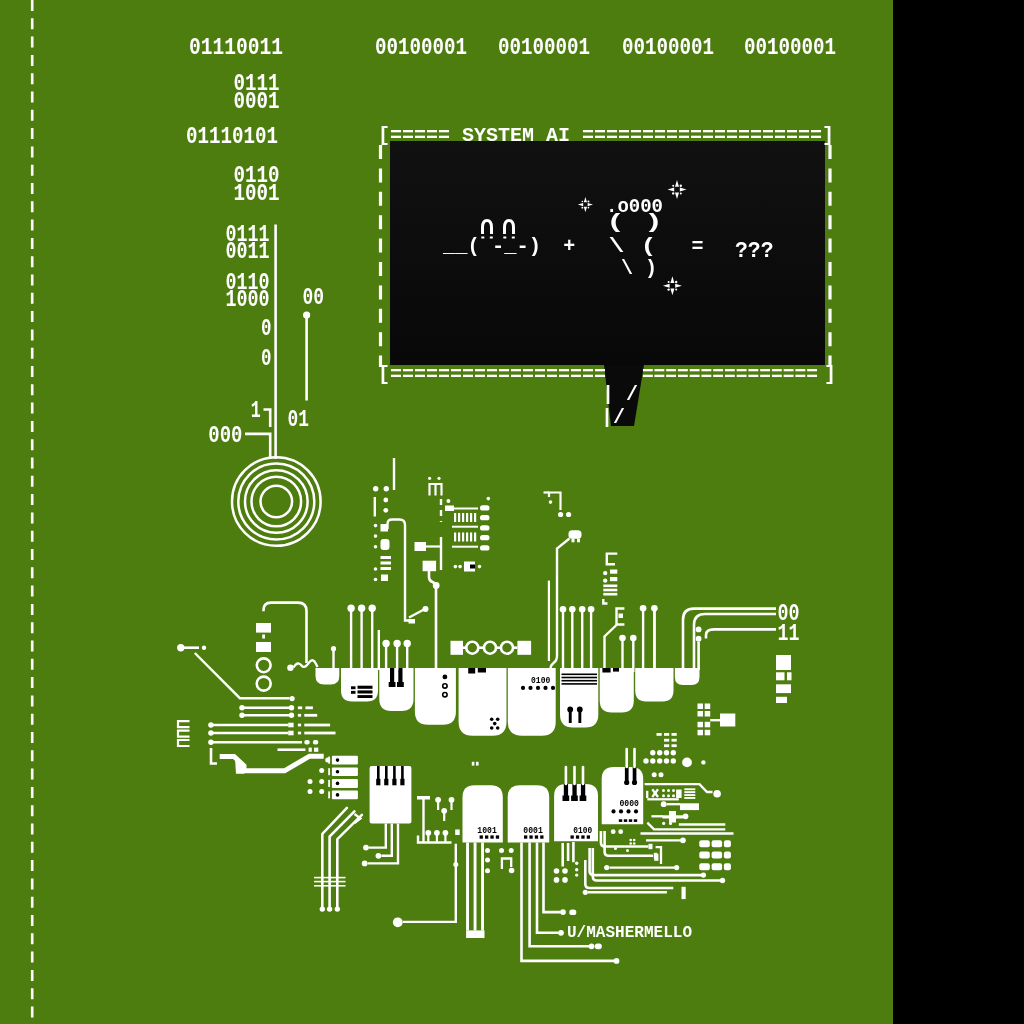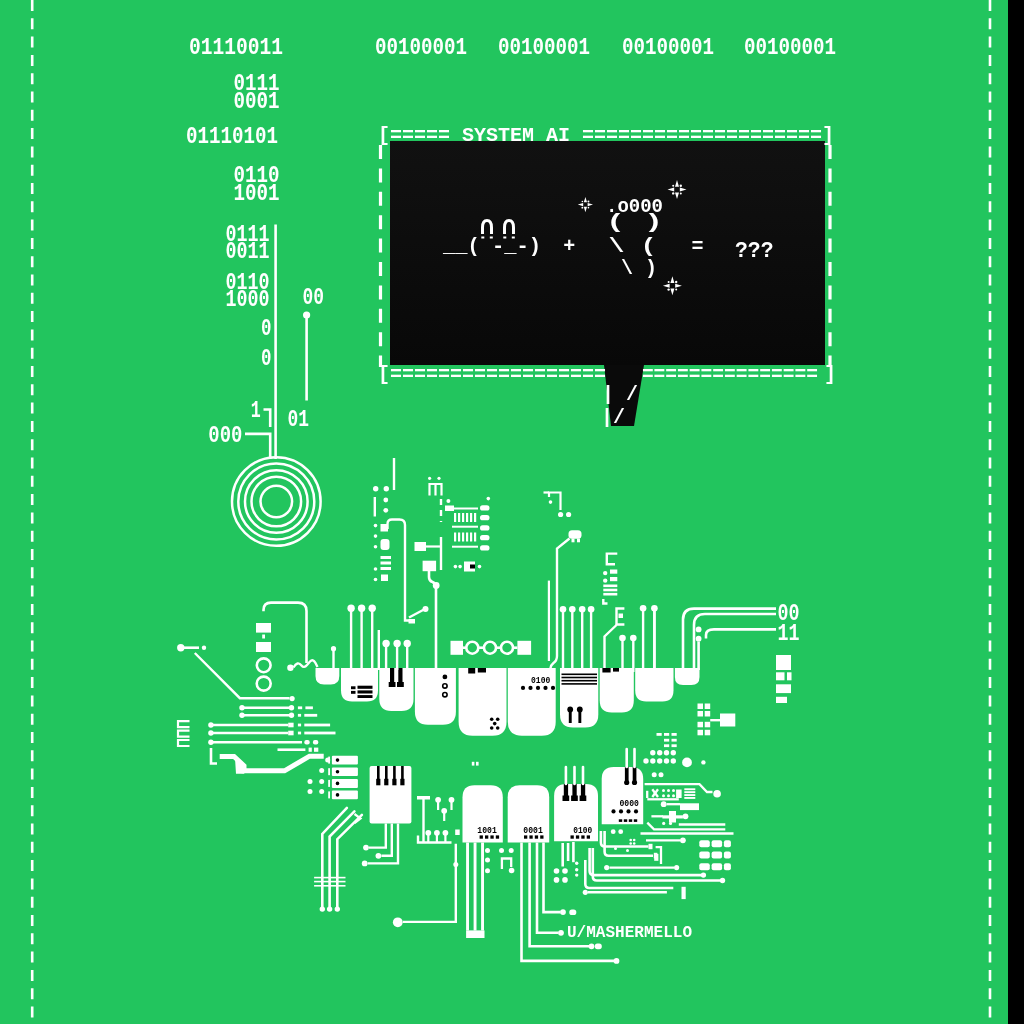--- a/index.html
+++ b/index.html
@@ -1,16 +1,16 @@
 <!DOCTYPE html>
 <html><head>
 <meta charset="utf-8">
 <style>
 html,body{margin:0;padding:0;background:#000;}
-#c{position:relative;width:1008px;height:1024px;background:#22c55e;overflow:hidden;}
+#c{position:relative;width:893px;height:1024px;background:#4d7c0f;overflow:hidden;}
 svg{position:absolute;top:0;left:0;}
 text{font-family:"Liberation Mono",monospace;font-weight:bold;}
 </style>
 </head>
 <body>
 <div id="c">
 <svg width="1024" height="1024" viewBox="0 0 1024 1024">
 <defs>
 <linearGradient id="pg" x1="0" y1="0" x2="0" y2="1">
 <stop offset="0" stop-color="#111111"></stop>

